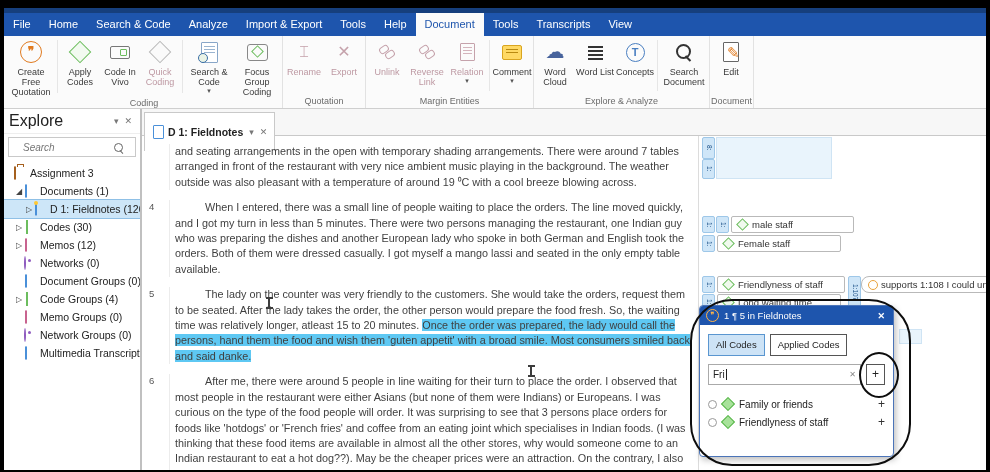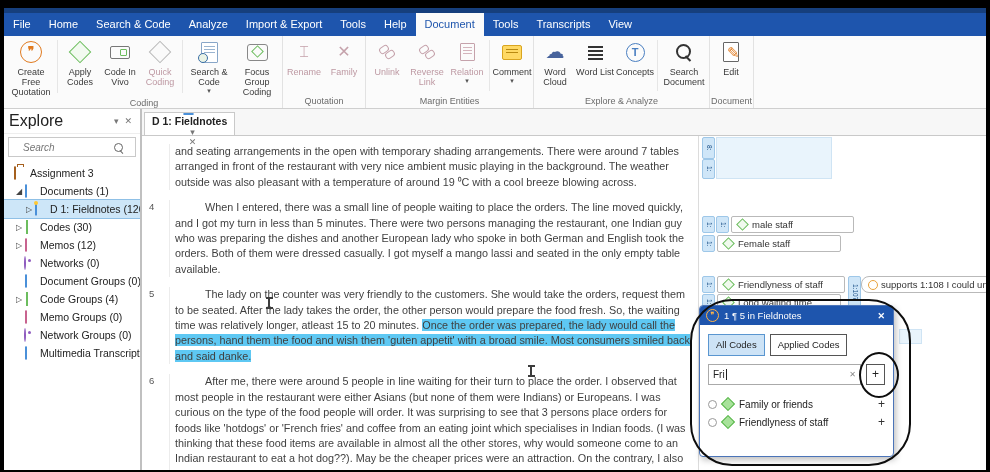--- a/index.html
+++ b/index.html
@@ -77,21 +77,21 @@
   .ti-doc{width:9px;height:12px;border:1.3px solid #4a90d9;border-radius:1px;margin:0 0 0 1px;background:#fff;position:relative;}
   .ti-doc.note::after{content:"";position:absolute;right:-2px;top:-2px;width:4px;height:4px;background:#ffc933;border-radius:50%;}
   .ti-dia{width:8px;height:8px;border:1.4px solid #6cbd5e;background:#f0faee;transform:rotate(45deg);margin:2px;}
   .ti-memo{width:9px;height:11px;border:1.3px solid #c8638f;border-radius:1px;margin-left:1px;background:#fff;}
   .ti-net{width:11px;height:11px;border:1.4px solid #8e5bbf;border-radius:50%;position:relative;margin-top:1px;}
   .ti-net::after{content:"";position:absolute;left:2.5px;top:2.5px;width:3px;height:3px;background:#8e5bbf;border-radius:50%;}
 
   
   .docwrap{flex:1;position:relative;background:#fff;}
   .tabbar{position:absolute;top:0;left:0;right:0;height:26px;background:#f7f7f7;border-bottom:1px solid #c9c9c9;}
-  .doctab{position:absolute;left:2px;top:3px;height:22px;background:#fff;border:1px solid #c9c9c9;border-bottom:0;display:flex;align-items:center;padding:0 7px;flex-direction:column;}
+  .doctab{position:absolute;left:2px;top:3px;height:22px;background:#fff;border:1px solid #c9c9c9;border-bottom:0;display:flex;align-items:center;padding:8px 7px;}
   .doctab .ti-doc{margin-right:4px;}
   .doctab .tlabel{font-size:10.5px;font-weight:bold;color:#222;}
   .doctab .tctl{font-size:9px;color:#777;margin-left:6px;}
   .content{position:absolute;top:27px;left:0;width:558px;bottom:0;overflow:hidden;}
   .para{display:flex;margin-top:10px;}
   .para.first{margin-top:8px;}
   .pnum{flex:0 0 20px;font-size:9.5px;color:#555;padding-left:7px;padding-top:1px;}
   .ptxt{flex:1;font-size:10.8px;line-height:15.4px;color:#3f3f3f;padding-right:10px;border-left:1px solid #ececec;padding-left:5px;}
   .para.indent .ptxt{text-indent:30px;}
   .hl{background:#5ec8f3;}
@@ -204,21 +204,21 @@
         <div class="rbtn narrow disabled">
           <span class="icw">
                 <span class="ric ric-glyph">⌶</span>
               </span>
           <span class="rlab">Rename</span>
         </div>
         <div class="rbtn narrow disabled">
           <span class="icw">
                 <span class="ric ric-glyph">✕</span>
               </span>
-          <span class="rlab">Family</span>
+          <span class="rlab">Export</span>
         </div>
       </div>
       <div class="rglabel">Quotation</div>
     </div>
 
     <div class="rgroup">
       <div class="rbtns">
         <div class="rbtn narrow disabled">
           <span class="icw">
                 <span class="ric ric-unlink"></span>

